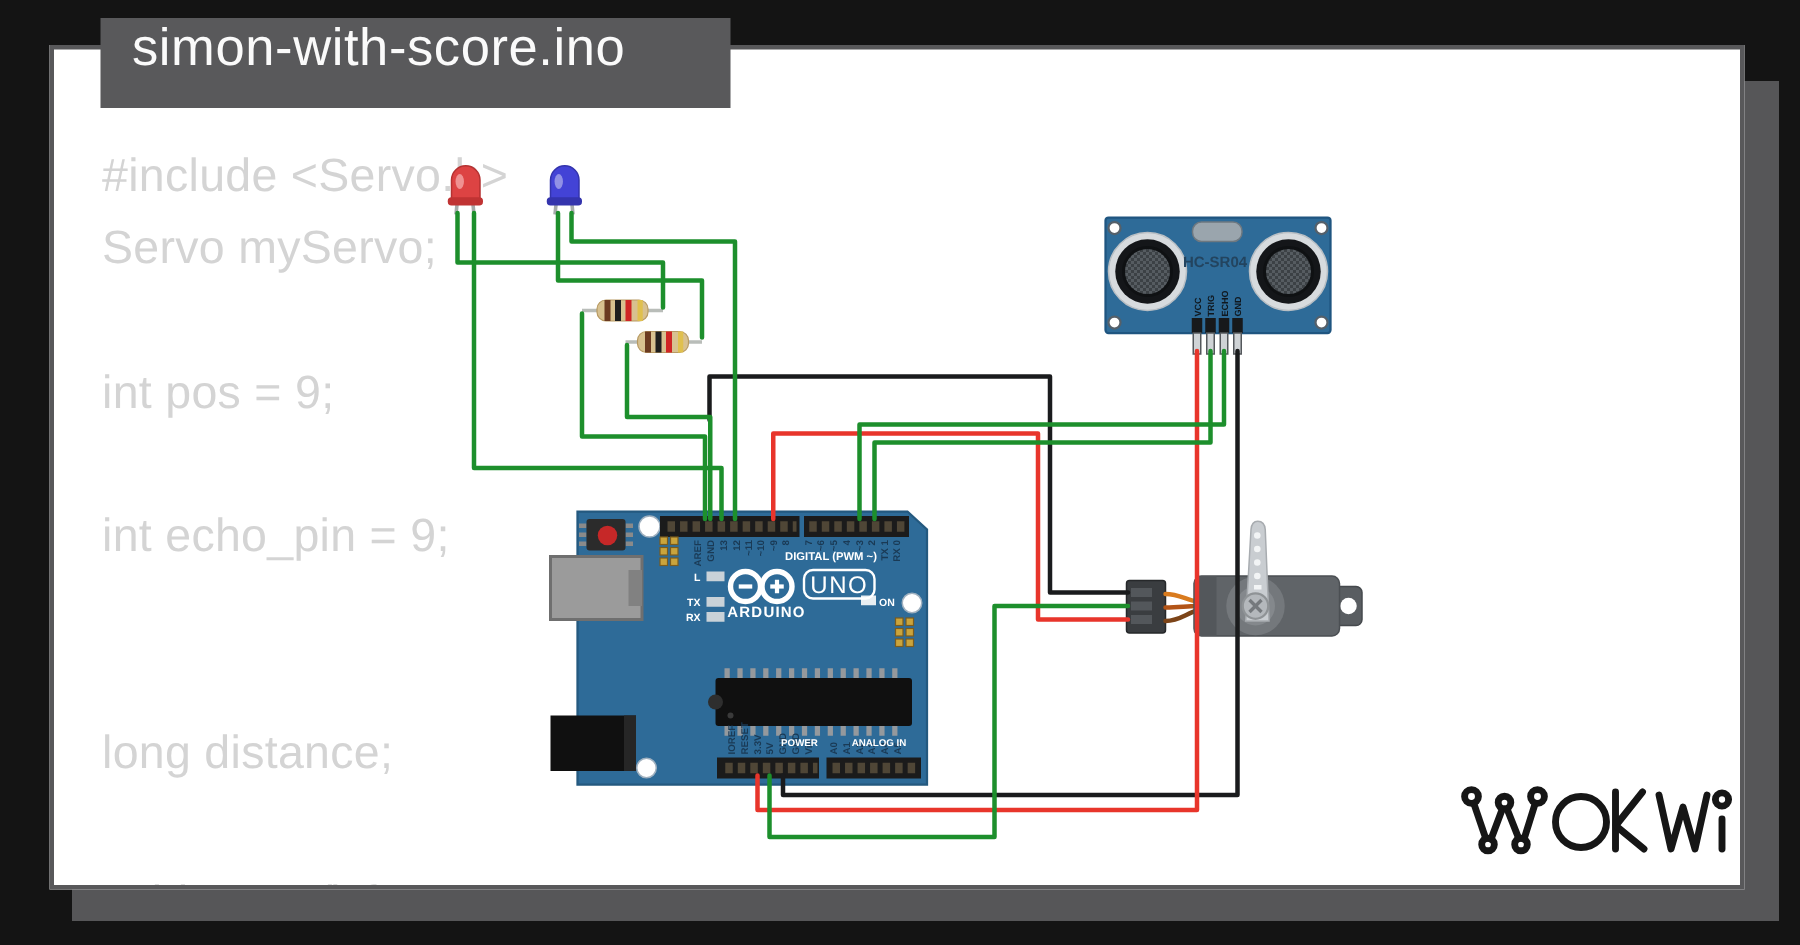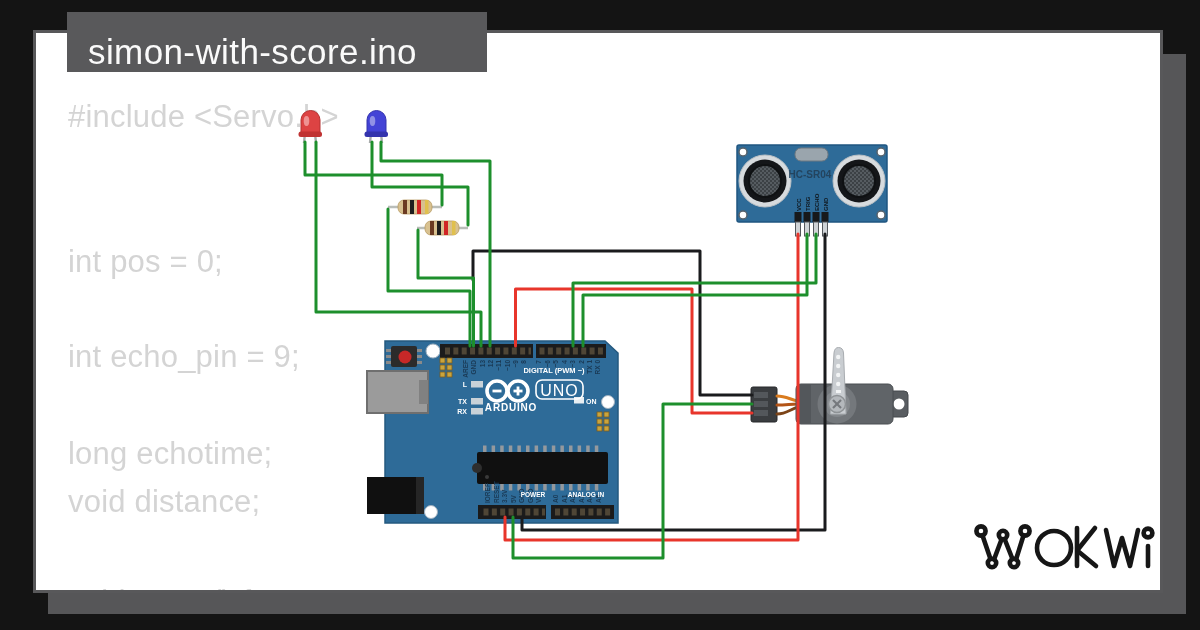--- a/index.html
+++ b/index.html
@@ -3,37 +3,37 @@
 <meta charset="utf-8">
 <style>
   html,body{margin:0;padding:0}
   body{width:1200px;height:630px;position:relative;background:#141414;overflow:hidden;
        font-family:"Liberation Sans",sans-serif}
   .shadow{position:absolute;left:48px;top:54px;width:1138px;height:560px;background:#565658;z-index:0}
   .page{position:absolute;left:33px;top:30px;width:1130px;height:563px;background:#ffffff;
         border:3px solid #58585a;box-sizing:border-box;overflow:hidden;z-index:1}
   .code-line{position:absolute;left:32px;font-size:31px;color:#d4d4d4;white-space:pre;letter-spacing:.2px}
   .titlebox{position:absolute;left:67px;top:12px;width:420px;height:60px;background:#59595b;z-index:5;
-            display:flex;align-items:flex-end;padding-left:21px;box-sizing:border-box}
+            display:flex;align-items:flex-start;padding-left:21px;box-sizing:border-box}
   .titlebox span{font-size:35px;color:#fafafa;letter-spacing:.4px}
   svg.circuit{position:absolute;left:0;top:0;z-index:3}
   svg.circuit text{font-family:"Liberation Sans",sans-serif}
   .wokwi{position:absolute;left:970px;top:514px;z-index:4}
 </style>
 </head>
 <body>
 
 <div class="shadow"></div>
 
 <div class="page">
   <div class="code-line" style="top:66px">#include &lt;Servo.h&gt;</div>
-  <div class="code-line" style="top:211px">int pos = 0;</div>
+  <div class="code-line" style="top:114px">Servo myServo;</div>
+  <div class="code-line" style="top:211px">int pos = 9;</div>
   <div class="code-line" style="top:306px">int echo_pin = 9;</div>
-  <div class="code-line" style="top:403px">long echotime;</div>
-  <div class="code-line" style="top:451px">void distance;</div>
+  <div class="code-line" style="top:451px">long distance;</div>
   <div class="code-line" style="top:551px">void setup() {</div>
 </div>
 
 <div class="titlebox">
   <span>simon-with-score.ino</span>
 </div>
 
 <svg class="circuit" width="1200" height="630" viewBox="0 0 1200 630">
   <defs>
     <pattern id="mesh" width="4" height="4" patternUnits="userSpaceOnUse">

